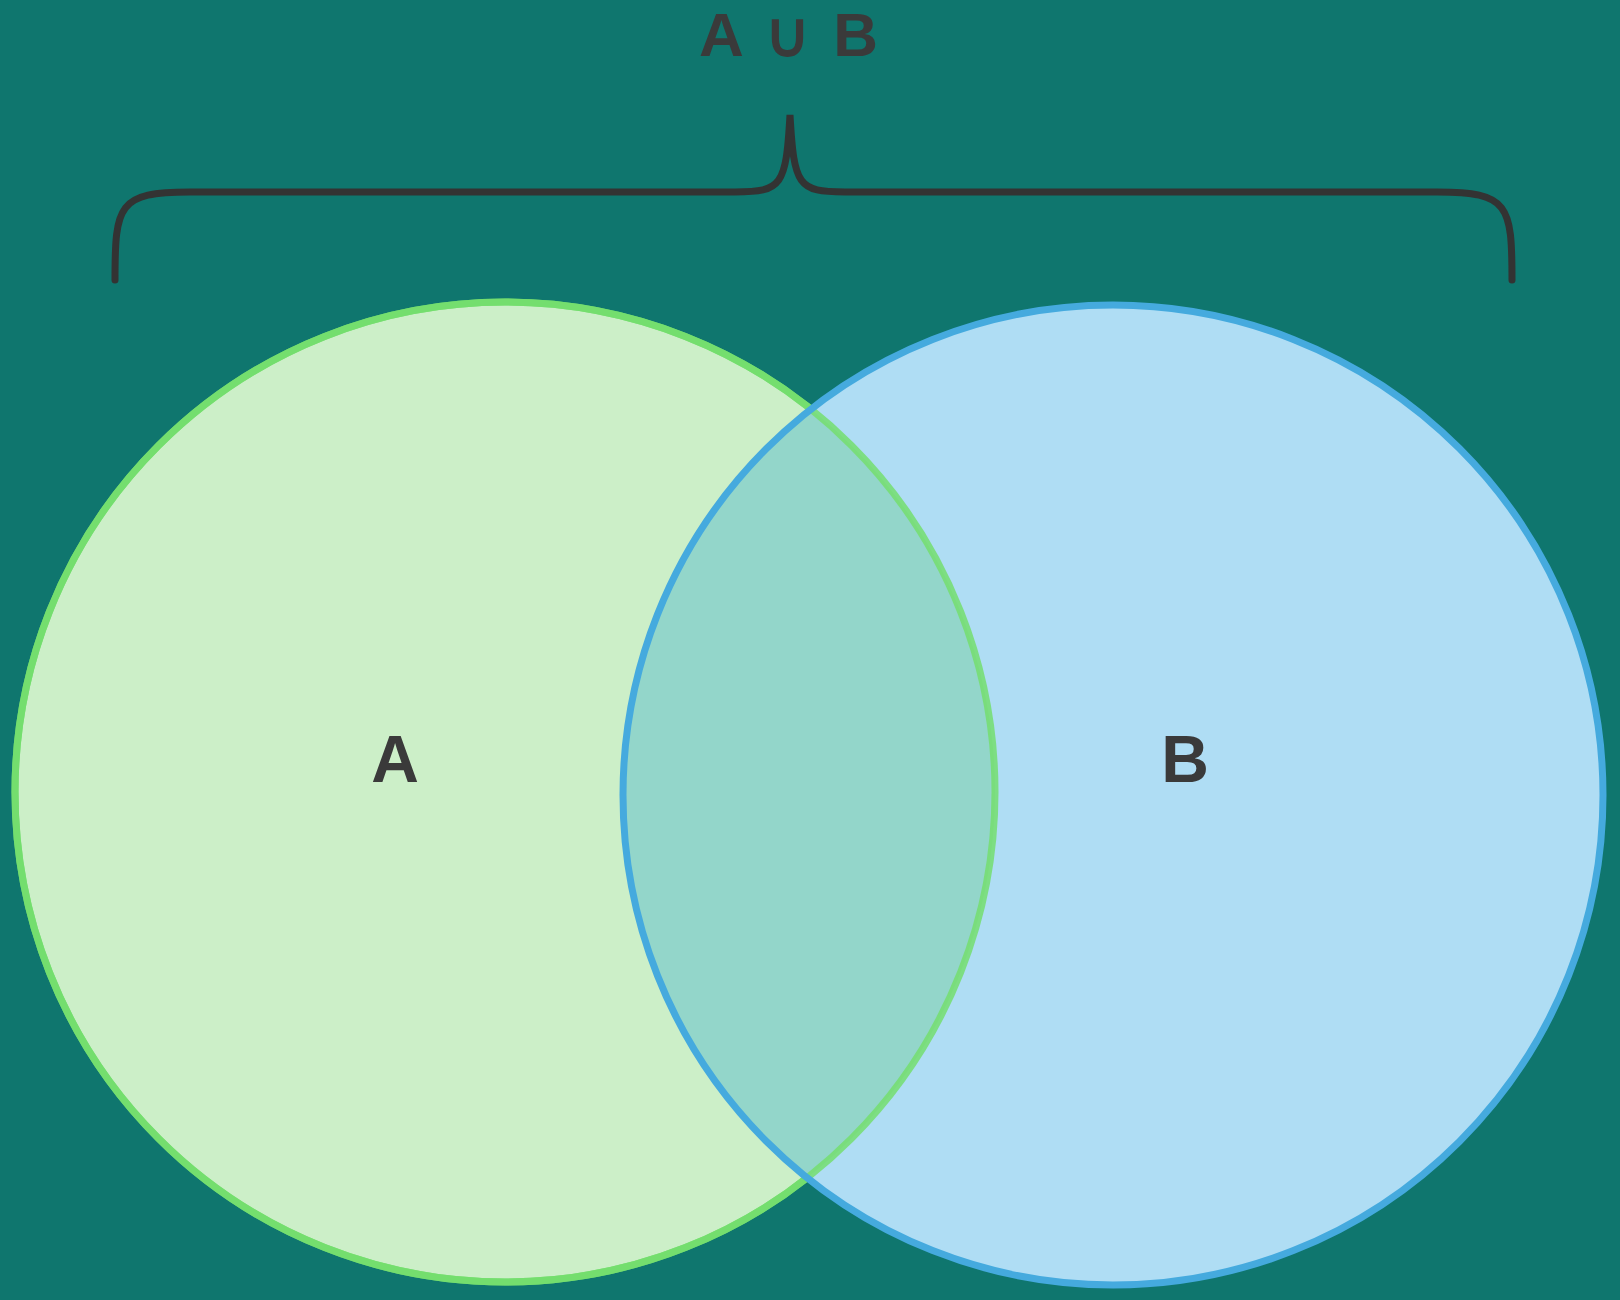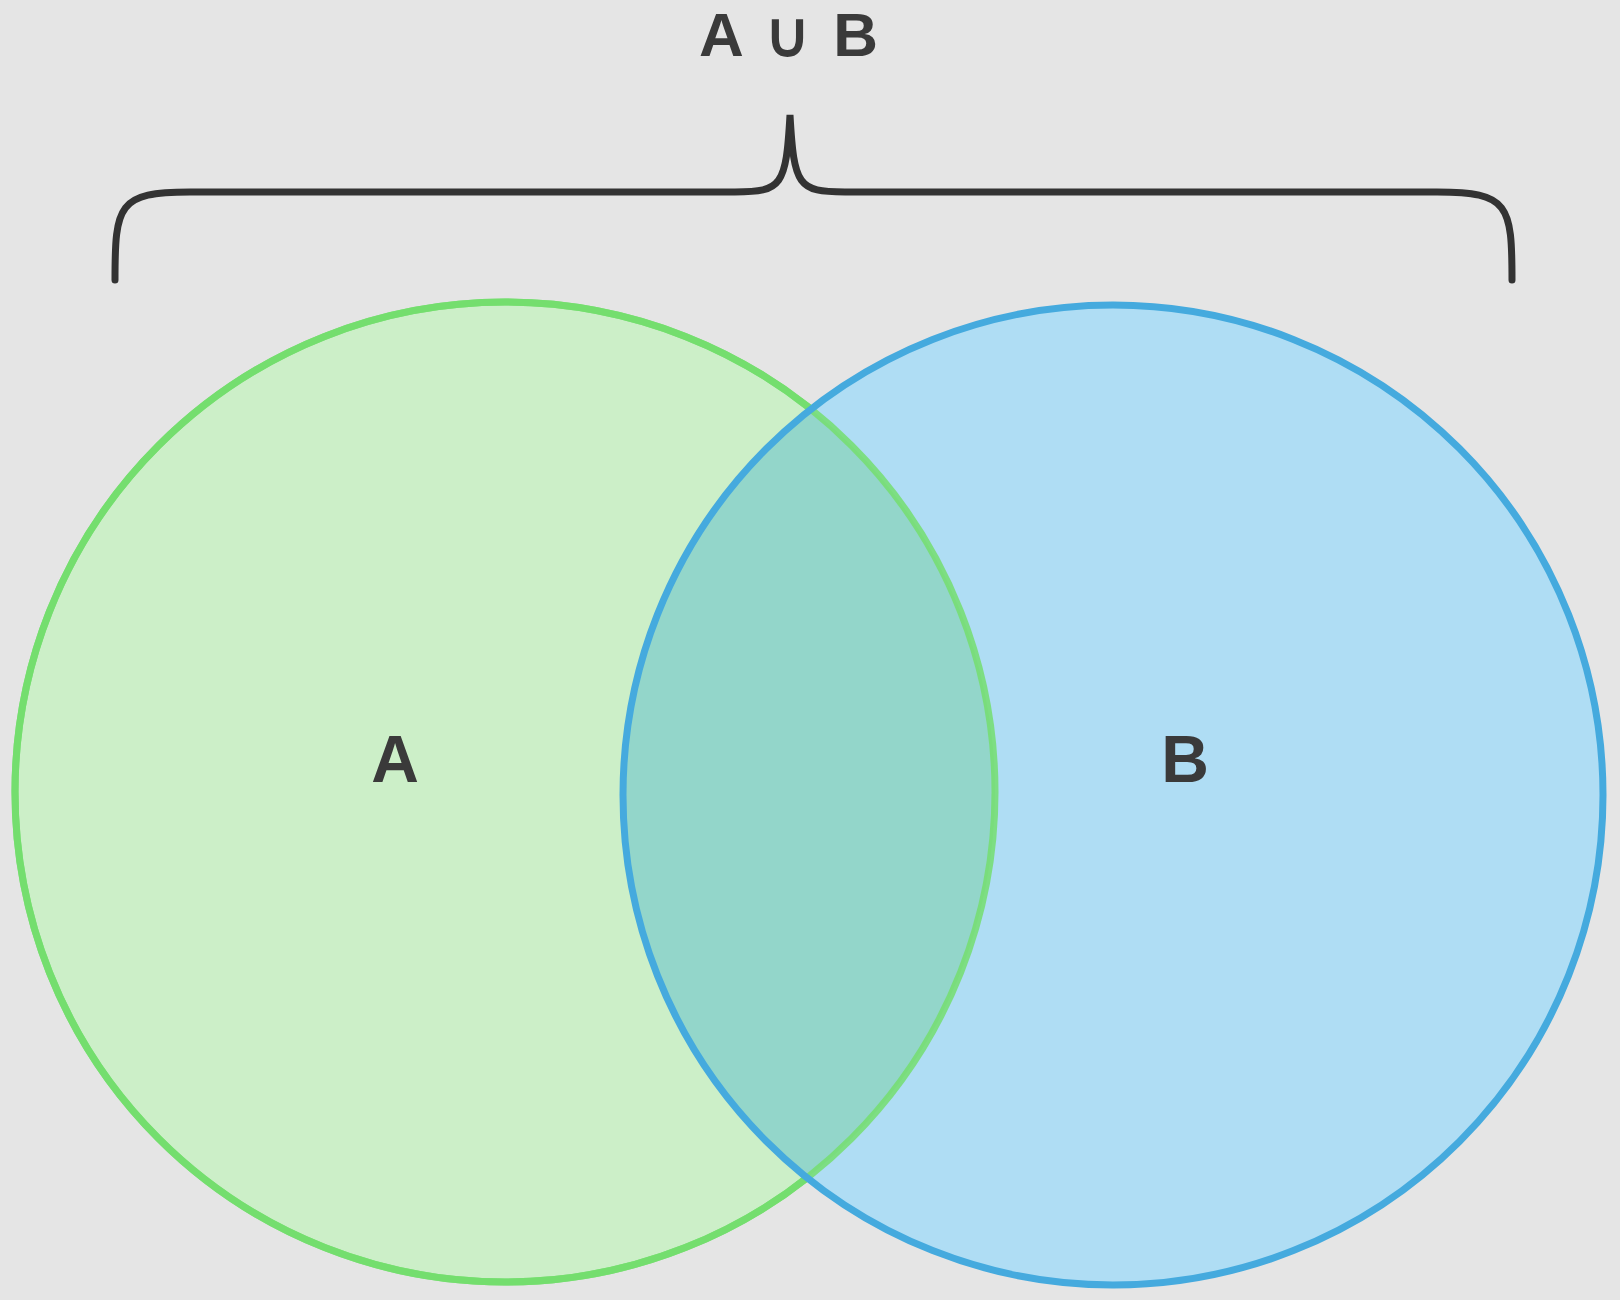--- a/index.html
+++ b/index.html
@@ -36,21 +36,21 @@
     font-size: 62px;
     letter-spacing: 3px;
   }
   .set-label {
     font-size: 66px;
   }
 </style>
 </head>
 <body>
 
-<div id="venn-figure" style="background: #e5e5e5;">
+<div id="venn-figure" style="background: #0f766e;">
 
   <svg id="venn-svg" width="1620" height="1300" viewBox="0 0 1620 1300">
 
     <defs>
       <clipPath id="clip-circle-a">
         <circle id="clip-a-circle" cx="505" cy="792" r="490"></circle>
       </clipPath>
     </defs>
 
     <text class="figure-title" id="title-text" x="790" y="40" fill="#3a3a3a">A ∪ B</text>

